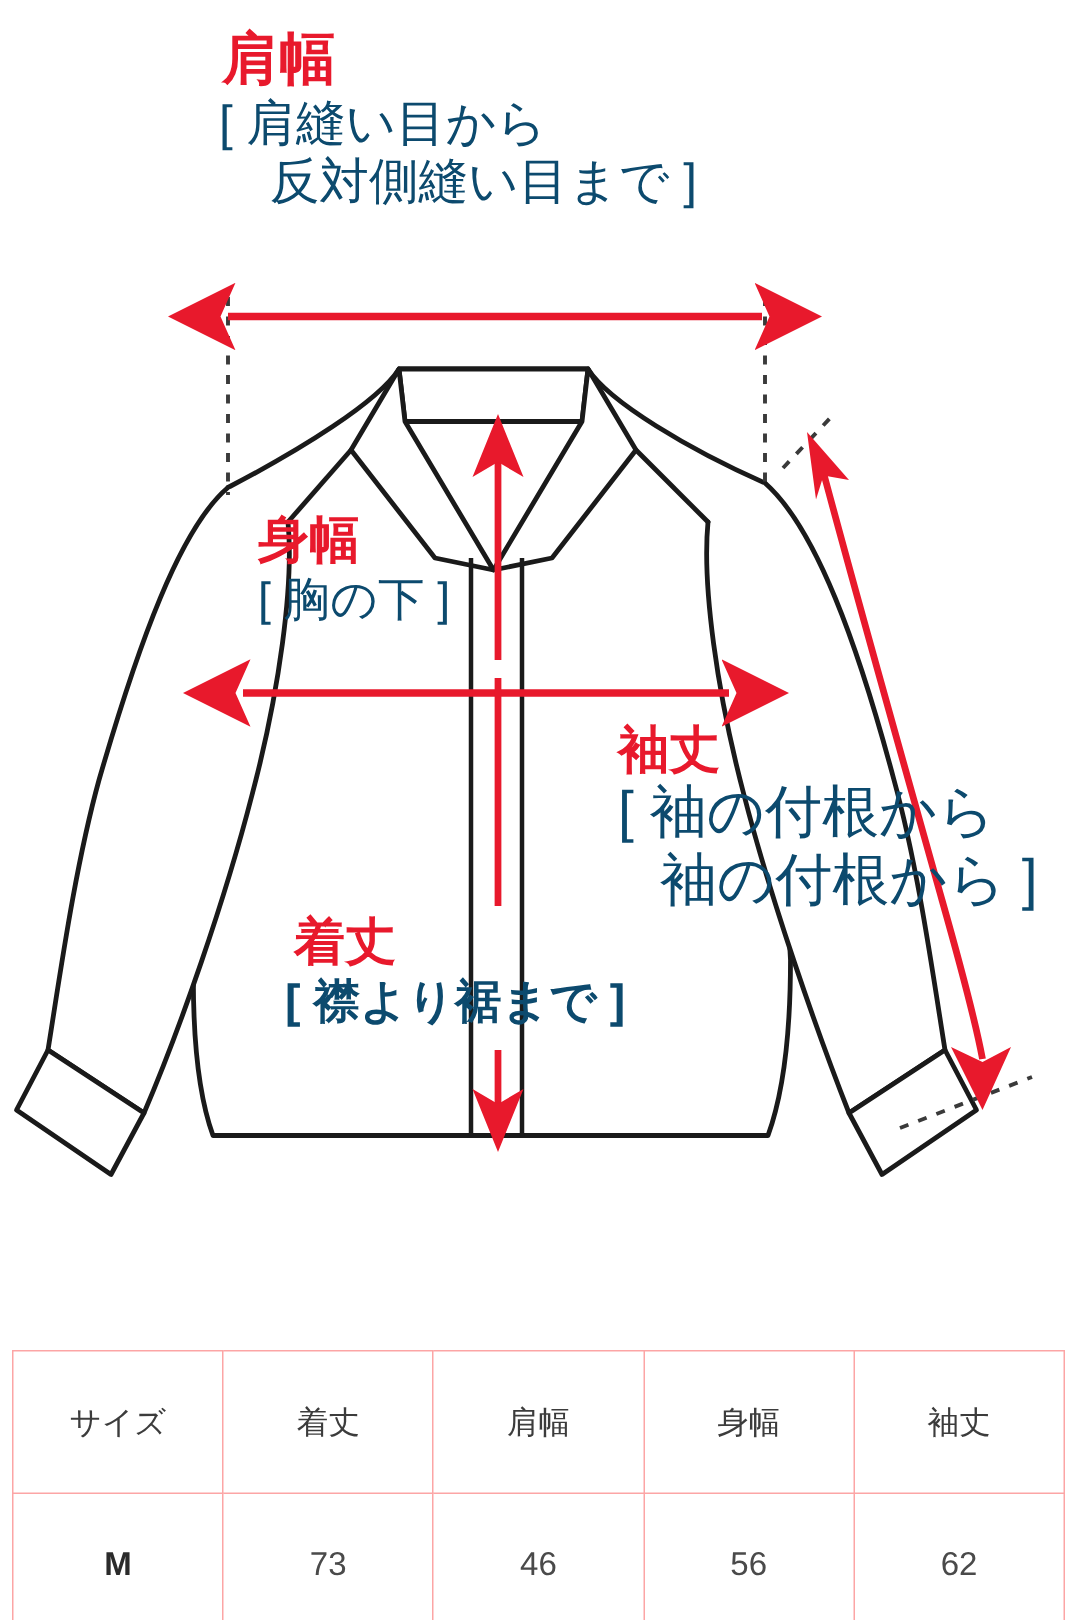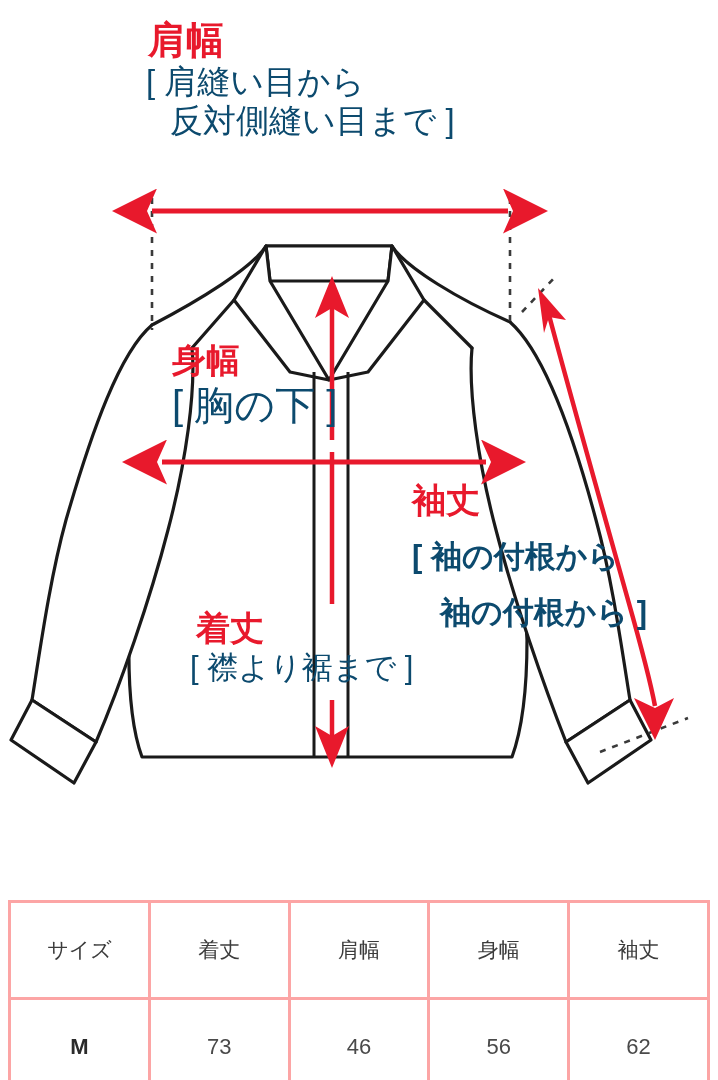--- a/index.html
+++ b/index.html
@@ -17,43 +17,43 @@
   #diagram svg{position:absolute;left:0;top:0;}
 
   
   .lbl{position:absolute;white-space:nowrap;line-height:1.18;}
   .lbl .hd{color:#e8192c;font-weight:700;}
   .lbl .sub{color:#0c4a6e;font-weight:400;}
 
   #lbl-shoulder{left:146px;top:18px;text-align:left;}
   #lbl-shoulder .hd{font-size:38px;display:block;margin-left:2px;}
   #lbl-shoulder .sub{font-size:33px;display:block;}
-  #lbl-shoulder .sub.l2{margin-left:24px;}
+  #lbl-shoulder .sub.l2{margin-left:34px;}
 
   #lbl-body{left:172px;top:340px;}
   #lbl-body .hd{font-size:34px;display:block;}
-  #lbl-body .sub{font-size:40px;display:block;margin-top:2px;}
+  #lbl-body .sub{font-size:31px;display:block;margin-top:2px;}
 
   #lbl-sleeve{left:412px;top:480px;}
   #lbl-sleeve .hd{font-size:34px;display:block;}
-  #lbl-sleeve .sub{font-size:31px;display:block;margin-top:19px;font-weight:bold;}
+  #lbl-sleeve .sub{font-size:38px;display:block;margin-top:0;}
   #lbl-sleeve .sub.l2{margin-left:28px;}
 
   #lbl-length{left:190px;top:608px;}
   #lbl-length .hd{font-size:34px;display:block;margin-left:6px;}
-  #lbl-length .sub{font-size:31px;display:block;margin-top:2px;}
+  #lbl-length .sub{font-size:31px;display:block;margin-top:2px;font-weight:bold;}
 
   
   #size-table{
     position:absolute;left:8px;top:900px;width:702px;
     border-collapse:collapse;
     table-layout:fixed;
   }
   #size-table td{
-    border:3px solid #fca5a5;
+    border:1px solid #fca5a5;
     text-align:center;
     vertical-align:middle;
     color:#4a4a4a;
     font-size:21px;
     height:92px;
   }
   #size-table tr.hdr td{font-size:21px;color:#3c3c3c;}
   #size-table tr.row td{font-size:22px;color:#4a4a4a;}
   #size-table tr.row td.sz{font-weight:700;color:#2b2b2b;}
 </style>

